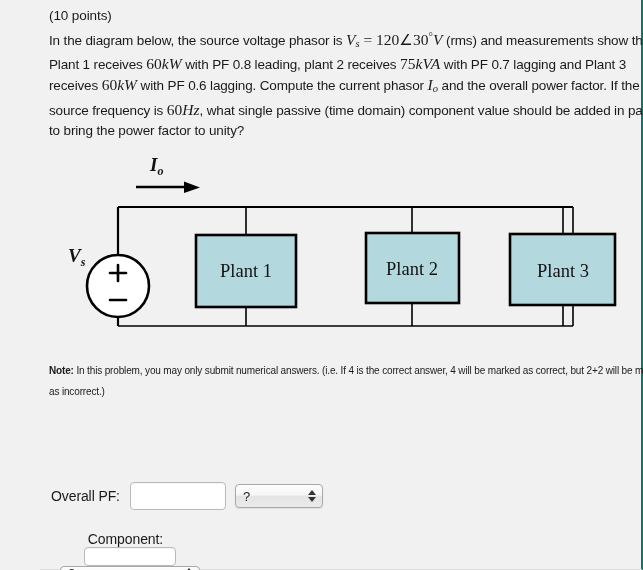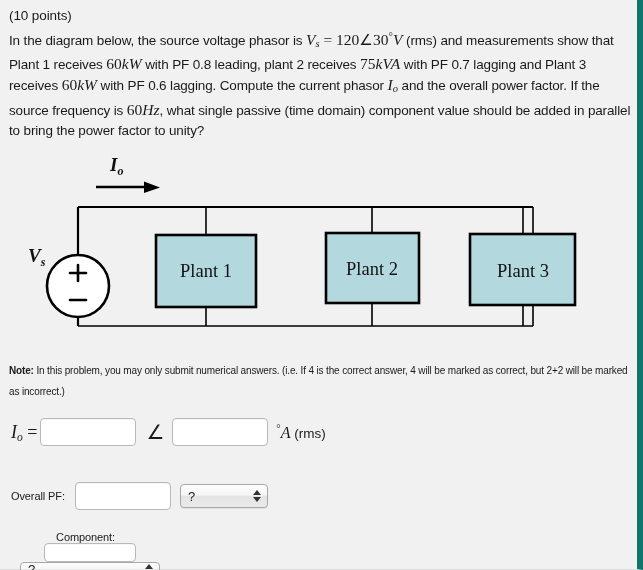--- a/index.html
+++ b/index.html
@@ -12,23 +12,24 @@
     background: #f1f1f1;
     font-family: "Liberation Sans", sans-serif;
     color: #1a1a1a;
     overflow: hidden;
     position: relative;
   }
   #page {
     position: absolute;
     inset: 0;
     background: #f1f1f1;
-    border-right: 6px solid #0f766e;
+    border-right: 2px solid #0f766e;
     border-bottom: 1px solid #dcdcdc;
     box-sizing: border-box;
+    margin-left: 40px;
   }
 
   
   .qwrap {
     position: absolute;
     left: 9px;
     top: 6px;
     width: 628px;
   }
   .points {
@@ -144,21 +145,21 @@
   }
 
   
   .frow {
     position: absolute;
     display: flex;
     align-items: center;
     height: 30px;
   }
   .frow .flabel {
-    font-size: 11px;
+    font-size: 14px;
     letter-spacing: -0.1px;
     white-space: nowrap;
   }
   #row-pf { left: 11px; top: 481px; }
   #row-comp { left: 11px; top: 531px; flex-direction: column; }
 
   #pf-input  { width: 96px; margin-left: 10px; }
   #comp-input{ width: 92px; margin-left: 9px; }
 
   .sel {
@@ -259,27 +260,20 @@
       <text x="28" y="122" font-family="Liberation Serif, serif" font-style="italic" font-weight="bold" font-size="19" fill="#111">
         <tspan id="sv-vs-var">V</tspan><tspan id="sv-vs-sub" font-size="12" dy="4">s</tspan>
       </text>
     </svg>
   </div>
 
   <div class="note">
     <b>Note:</b><span> In this problem, you may only submit numerical answers. (i.e. If 4 is the correct answer, 4 will be marked as correct, but 2+2 will be marked as incorrect.)</span>
   </div>
 
-  <div class="io-row">
-    <span class="io-label"><span>I</span><sub>o</sub><span class="eq"> =</span></span>
-    <input class="tbox wide1" type="text" value="" placeholder="" style="">
-    <span class="angsym">∠</span>
-    <input class="tbox wide2" type="text" value="" placeholder="" style="">
-    <span class="unit"><span class="udeg">°</span><span class="ua">A</span><span> (rms)</span></span>
-  </div>
 
   <div class="frow" id="row-pf">
     <span class="flabel">Overall PF:</span>
     <input class="tbox" id="pf-input" type="text" value="" placeholder="" style="">
     <div class="sel" id="pf-select">
       <span class="selval">?</span>
       <span class="spin">
           <i class="up"></i>
           <i class="down"></i>
         </span>

